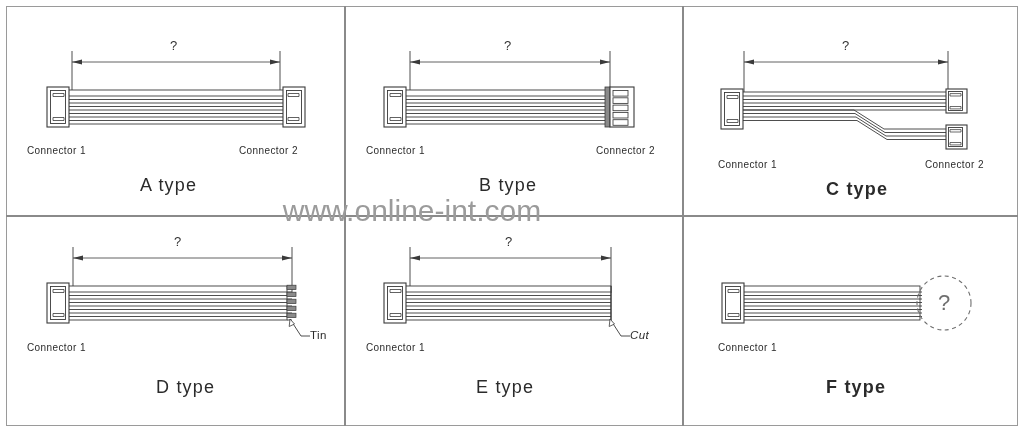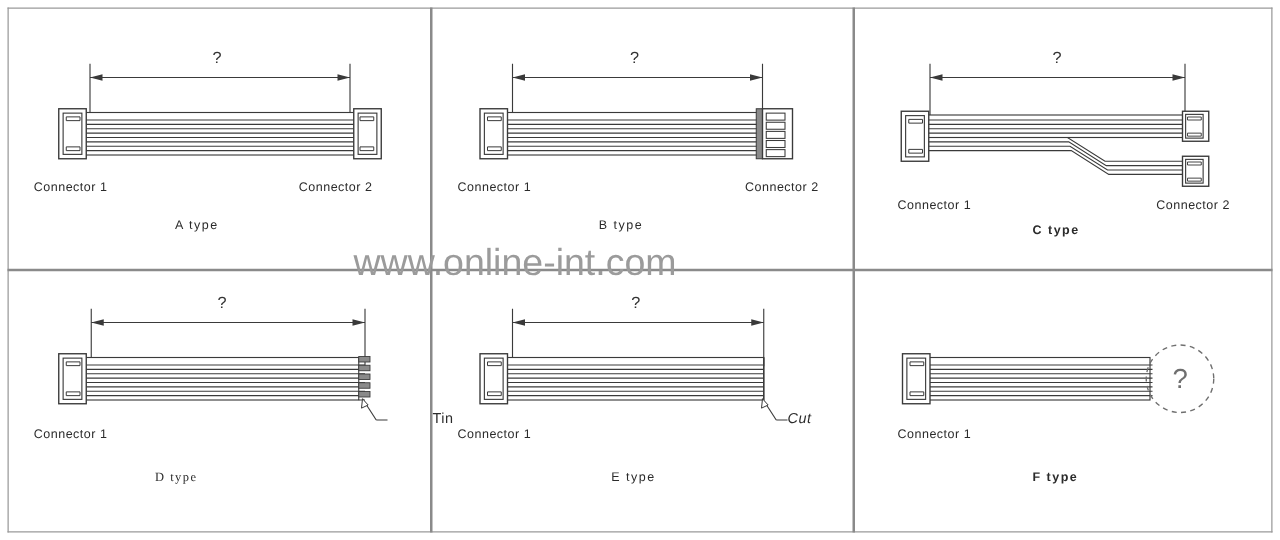--- a/index.html
+++ b/index.html
@@ -22,21 +22,21 @@
 
   .lbl{
     position:absolute;
     font-family:"Liberation Sans", sans-serif;
     font-size:11.5px;
     color:#2b2b2b;
     white-space:nowrap;
     letter-spacing:0.4px;
   }
   .lbl-conn{font-size:10px;}
-  .lbl-type{font-size:10px;letter-spacing:1.2px;}
+  .lbl-type{font-size:18px;letter-spacing:1.2px;}
   .lbl-q{font-size:13px;color:#333;}
   .lbl-note{font-size:11.5px;}
 
   #watermark{
     position:absolute;
     left:0;top:194px;width:824px;
     text-align:center;
     font-family:"Liberation Sans", sans-serif;
     font-size:30px;
     color:#9b9b9b;
@@ -212,22 +212,22 @@
         <line x1="294" y1="119" x2="303" y2="119" stroke-width="0.9"></line>
 
         <rect x="40" y="66" width="22" height="40" fill="#ffffff" stroke="#3a3a3a" stroke-width="1.1"></rect>
         <rect x="43.5" y="69.5" width="15" height="33" fill="#ffffff" stroke="#3a3a3a" stroke-width="0.9"></rect>
         <path d="M46 72.5 L57 72.5 L57 75.5 L46 75.5 Z" fill="#ffffff" stroke="#3a3a3a" stroke-width="0.8"></path>
         <path d="M46 96.5 L57 96.5 L57 99.5 L46 99.5 Z" fill="#ffffff" stroke="#3a3a3a" stroke-width="0.8"></path>
       </g>
     </svg>
     <div class="lbl lbl-q" style="left:167px;top:17px;">?</div>
     <div class="lbl lbl-conn" style="left:20px;top:125px;">Connector  1</div>
-    <div class="lbl lbl-note" style="left:303px;top:112px;margin-left:36px;">Tin</div>
-    <div class="lbl lbl-type" style="left:117px;top:160px;font-family:Liberation Serif, serif;">D  type</div>
+    <div class="lbl lbl-note" style="left:303px;top:112px;">Tin</div>
+    <div class="lbl lbl-type" style="left:149px;top:160px;">D  type</div>
   </div>
 
   <div class="panel" style="left:346px;top:217px;width:336px;height:208px;">
     <svg class="svgwrap" viewBox="0 0 336 208">
       <g stroke="#3a3a3a" fill="none" stroke-width="0.9">
         <line x1="64" y1="30" x2="64" y2="76" stroke-width="0.9"></line>
         <line x1="265" y1="30" x2="265" y2="76" stroke-width="0.9"></line>
         <line x1="64" y1="41" x2="265" y2="41" stroke-width="0.8"></line>
         <path d="M64 41 L74 38.4 L74 43.6 Z" fill="#3a3a3a" stroke="none"></path>
         <path d="M265 41 L255 38.4 L255 43.6 Z" fill="#3a3a3a" stroke="none"></path>
@@ -249,21 +249,21 @@
 
         <rect x="38" y="66" width="22" height="40" fill="#ffffff" stroke="#3a3a3a" stroke-width="1.1"></rect>
         <rect x="41.5" y="69.5" width="15" height="33" fill="#ffffff" stroke="#3a3a3a" stroke-width="0.9"></rect>
         <path d="M44 72.5 L55 72.5 L55 75.5 L44 75.5 Z" fill="#ffffff" stroke="#3a3a3a" stroke-width="0.8"></path>
         <path d="M44 96.5 L55 96.5 L55 99.5 L44 99.5 Z" fill="#ffffff" stroke="#3a3a3a" stroke-width="0.8"></path>
       </g>
     </svg>
     <div class="lbl lbl-q" style="left:159px;top:17px;">?</div>
     <div class="lbl lbl-conn" style="left:20px;top:125px;">Connector  1</div>
     <div class="lbl lbl-note" style="left:284px;top:112px;font-style:italic;">Cut</div>
-    <div class="lbl lbl-type" style="left:143px;top:160px;text-align:center;">E  type</div>
+    <div class="lbl lbl-type" style="left:130px;top:160px;text-align:center;">E  type</div>
   </div>
 
   <div class="panel" style="left:684px;top:217px;width:334px;height:208px;">
     <svg class="svgwrap" viewBox="0 0 334 208">
       <g stroke="#3a3a3a" fill="none" stroke-width="0.9">
 
         <rect x="56" y="69" width="180" height="34" fill="#ffffff" stroke="#3a3a3a" stroke-width="0.9"></rect>
         <line x1="56" y1="75" x2="238" y2="75"></line>
         <line x1="56" y1="78.5" x2="238" y2="78.5"></line>
         <line x1="56" y1="82" x2="238" y2="82"></line>

